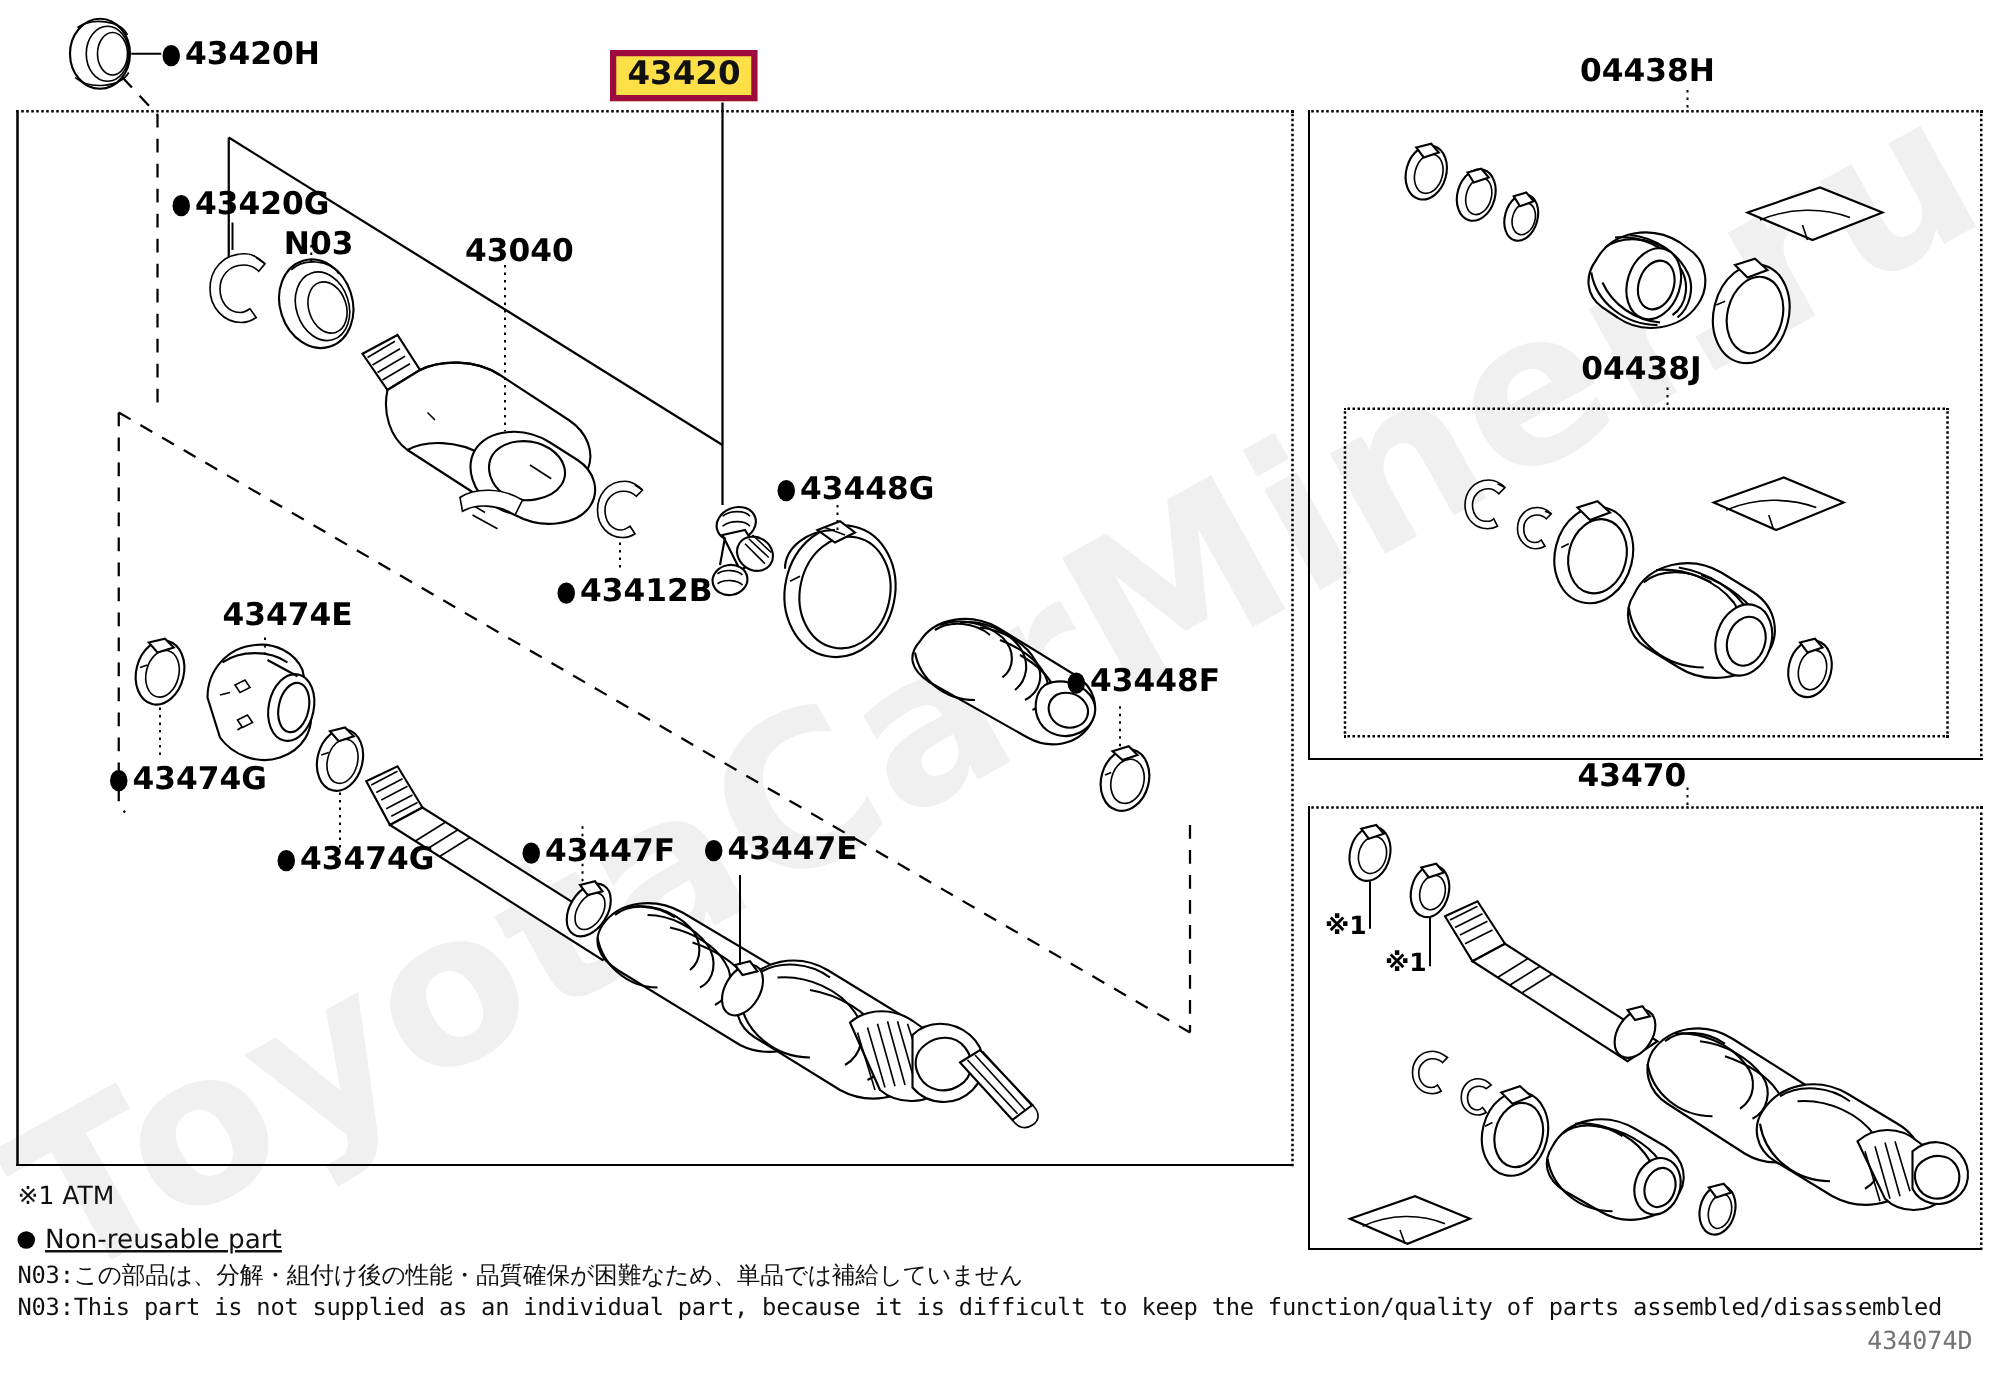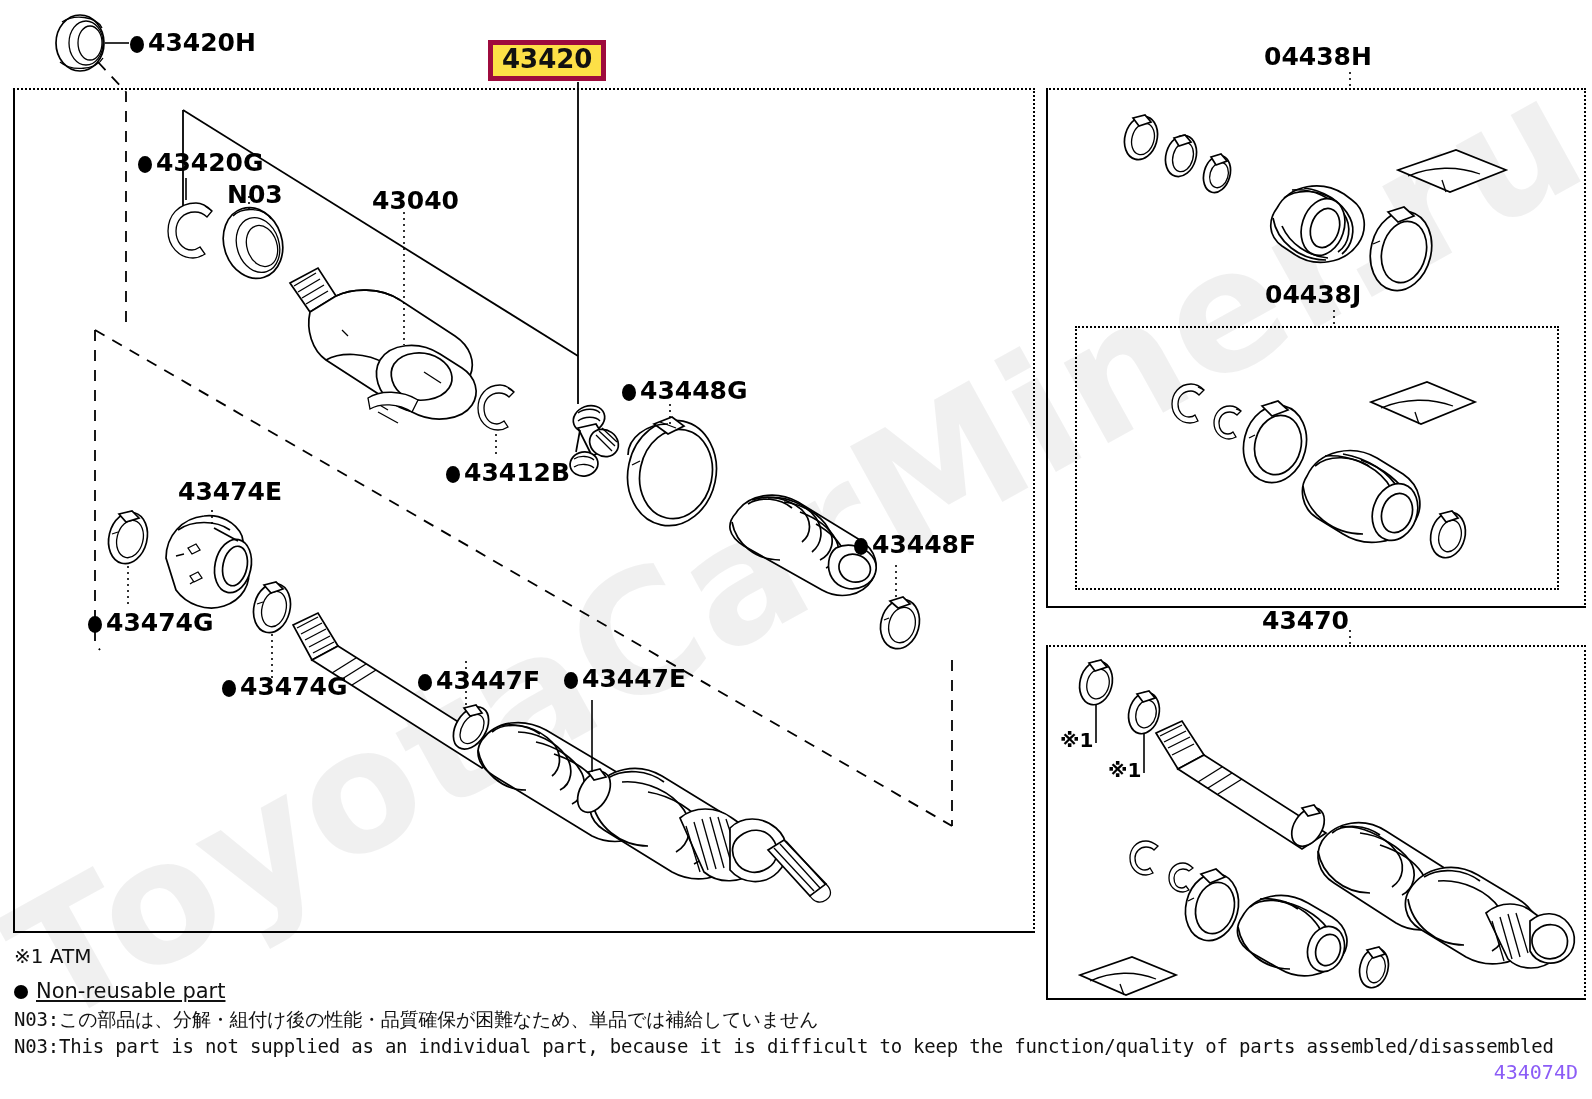--- a/index.html
+++ b/index.html
@@ -71,21 +71,21 @@
     font-family:"DejaVu Sans Mono","Liberation Mono",monospace;
     font-size:19px;letter-spacing:-0.2px;
   }
   .bdot{
     display:inline-block;width:14px;height:14px;border-radius:50%;
     background:#000;vertical-align:-1px;margin-right:8px;
   }
   .diagcode{
     position:absolute;right:14px;top:1060px;z-index:40;
     font-family:"DejaVu Sans Mono","Liberation Mono",monospace;
-    font-size:20px;color:#8b5cf6;
+    font-size:20px;color:#737373;
   }
 
   svg{display:block;}
   .art{position:absolute;z-index:20;pointer-events:none;}
   .ln{fill:none;stroke:#000;stroke-width:1.7;}
   .ln-t{fill:none;stroke:#000;stroke-width:1.3;}
   .fillw{fill:#fff;stroke:#000;stroke-width:1.7;}
   .fillw-t{fill:#fff;stroke:#000;stroke-width:1.3;}
   .lead{fill:none;stroke:#000;stroke-width:1.6;}
   .leaddot{fill:none;stroke:#000;stroke-width:1.6;stroke-dasharray:2 4;}

